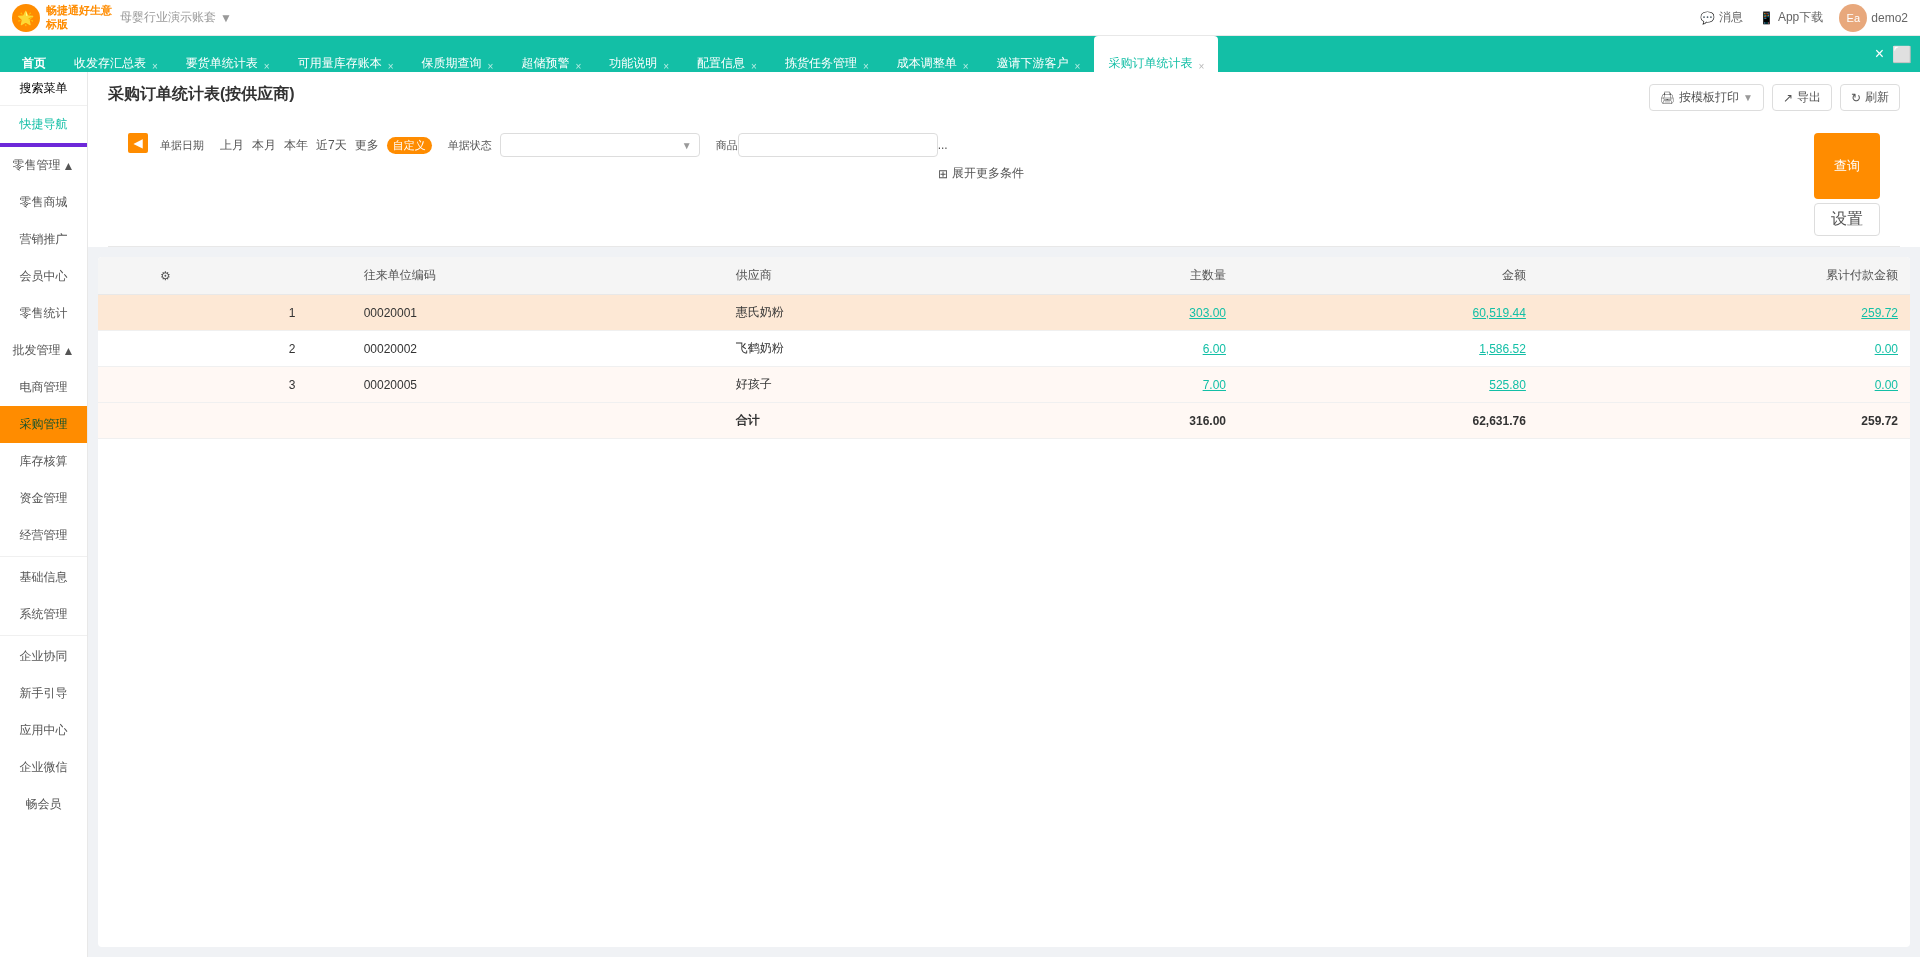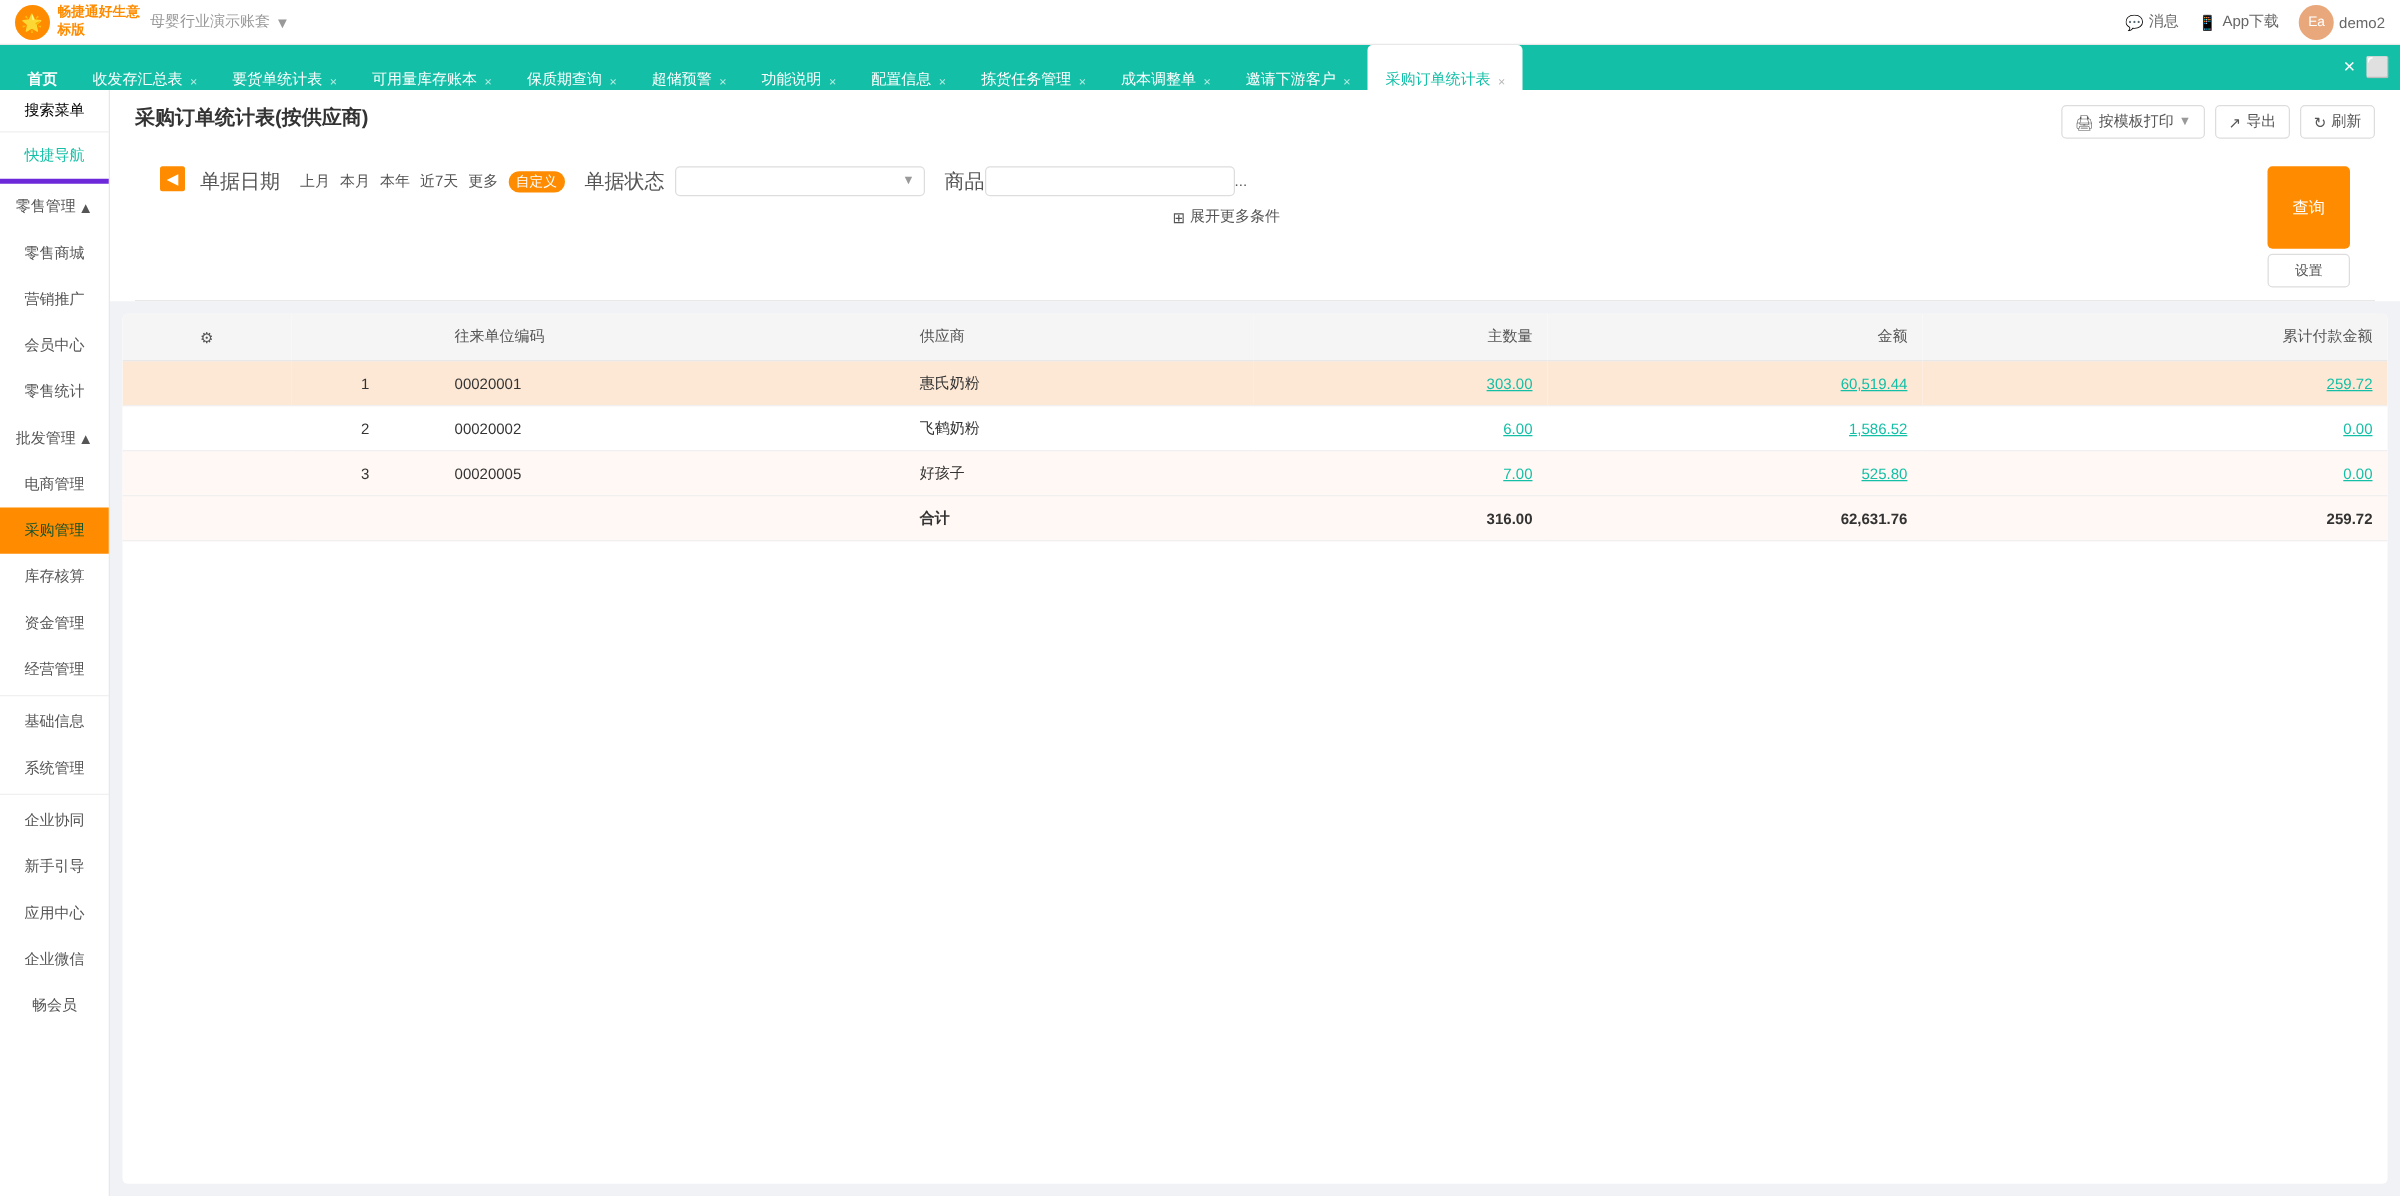--- a/index.html
+++ b/index.html
@@ -45,34 +45,34 @@
     .page-title-row { display: flex; justify-content: space-between; margin-bottom: 12px; }
     .page-title { font-size: 16px; font-weight: bold; color: #333; }
     .page-header-actions { display: flex; align-items: center; gap: 8px; }
     .btn-print { display: flex; align-items: center; gap: 4px; padding: 4px 10px; border: 1px solid #ddd; border-radius: 4px; background: #fff; color: #555; font-size: 12px; cursor: pointer; }
     .btn-export { display: flex; align-items: center; gap: 4px; padding: 4px 10px; border: 1px solid #ddd; border-radius: 4px; background: #fff; color: #555; font-size: 12px; cursor: pointer; }
     .btn-refresh { display: flex; align-items: center; gap: 4px; padding: 4px 10px; border: 1px solid #ddd; border-radius: 4px; background: #fff; color: #555; font-size: 12px; cursor: pointer; }
 
     
     .filter-area { background: #fff; padding: 10px 20px; flex-shrink: 0; border-bottom: 1px solid #e8e8e8; }
     .filter-row { display: flex; align-items: center; gap: 16px; margin-bottom: 8px; }
-    .filter-label { color: #555; font-size: 16px; white-space: nowrap; }
+    .filter-label { color: #555; font-size: 11px; white-space: nowrap; }
     .filter-date-shortcuts { display: flex; align-items: center; gap: 8px; }
     .date-shortcut { color: #555; font-size: 12px; cursor: pointer; }
     .date-custom-badge { background: #ff8c00; color: #fff; font-size: 11px; padding: 1px 6px; border-radius: 10px; cursor: pointer; }
     .date-range-text { color: #555; font-size: 12px; }
     .filter-select { border: 1px solid #ddd; border-radius: 4px; padding: 4px 24px 4px 8px; font-size: 12px; color: #555; background: #fff; appearance: none; position: relative; min-width: 200px; cursor: pointer; }
     .filter-select-wrapper { position: relative; display: inline-block; }
     .filter-select-wrapper::after { content: '▼'; position: absolute; right: 8px; top: 50%; transform: translateY(-50%); font-size: 10px; color: #999; pointer-events: none; }
     .filter-input { border: 1px solid #ddd; border-radius: 4px; padding: 4px 8px; font-size: 12px; color: #555; background: #fff; min-width: 200px; }
     .filter-more-btn { display: flex; align-items: center; gap: 4px; color: #555; font-size: 12px; cursor: pointer; border: none; background: none; }
     .filter-expand-row { display: flex; justify-content: center; margin-top: 4px; }
     .expand-btn { display: flex; align-items: center; gap: 4px; color: #555; font-size: 12px; cursor: pointer; background: none; border: none; }
     .btn-query { background: #ff8c00; color: #fff; border: none; border-radius: 4px; padding: 24px 20px; font-size: 13px; cursor: pointer; }
-    .btn-settings { background: #fff; color: #555; border: 1px solid #ddd; border-radius: 4px; padding: 5px 12px; font-size: 11px; cursor: pointer; }
+    .btn-settings { background: #fff; color: #555; border: 1px solid #ddd; border-radius: 4px; padding: 5px 12px; font-size: 16px; cursor: pointer; }
     .filter-right-actions { margin-left: auto; display: flex; flex-direction: column; gap: 4px; }
 
     
     .toggle-btn { width: 20px; height: 20px; background: #ff8c00; border-radius: 2px; display: flex; align-items: center; justify-content: center; color: #fff; cursor: pointer; flex-shrink: 0; }
 
     
     .table-area { flex: 1; background: #fff; margin: 10px; border-radius: 4px; overflow: hidden; display: flex; flex-direction: column; }
     .data-table { width: 100%; border-collapse: collapse; }
     .data-table thead tr { background: #f5f5f5; }
     .data-table th { padding: 10px 12px; text-align: left; color: #555; font-weight: normal; border-bottom: 1px solid #e8e8e8; font-size: 12px; white-space: nowrap; }

